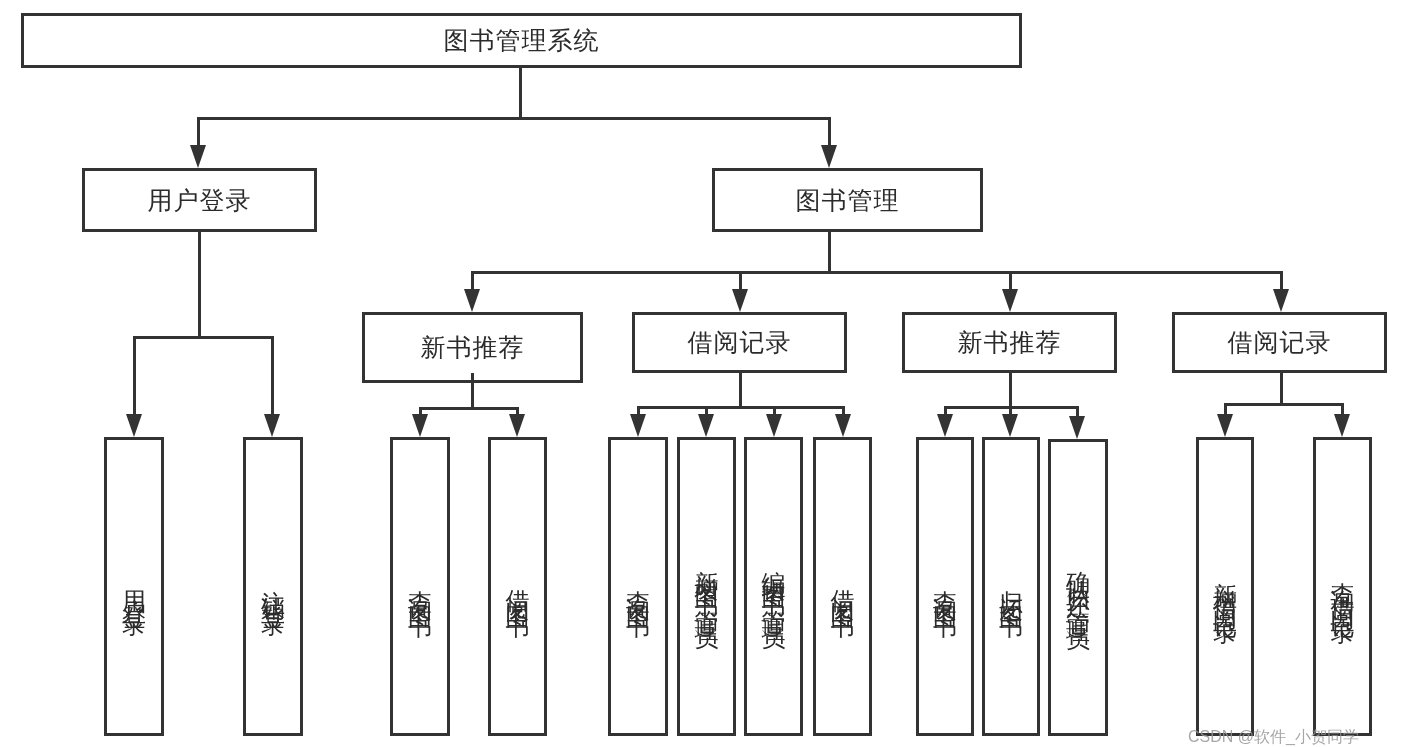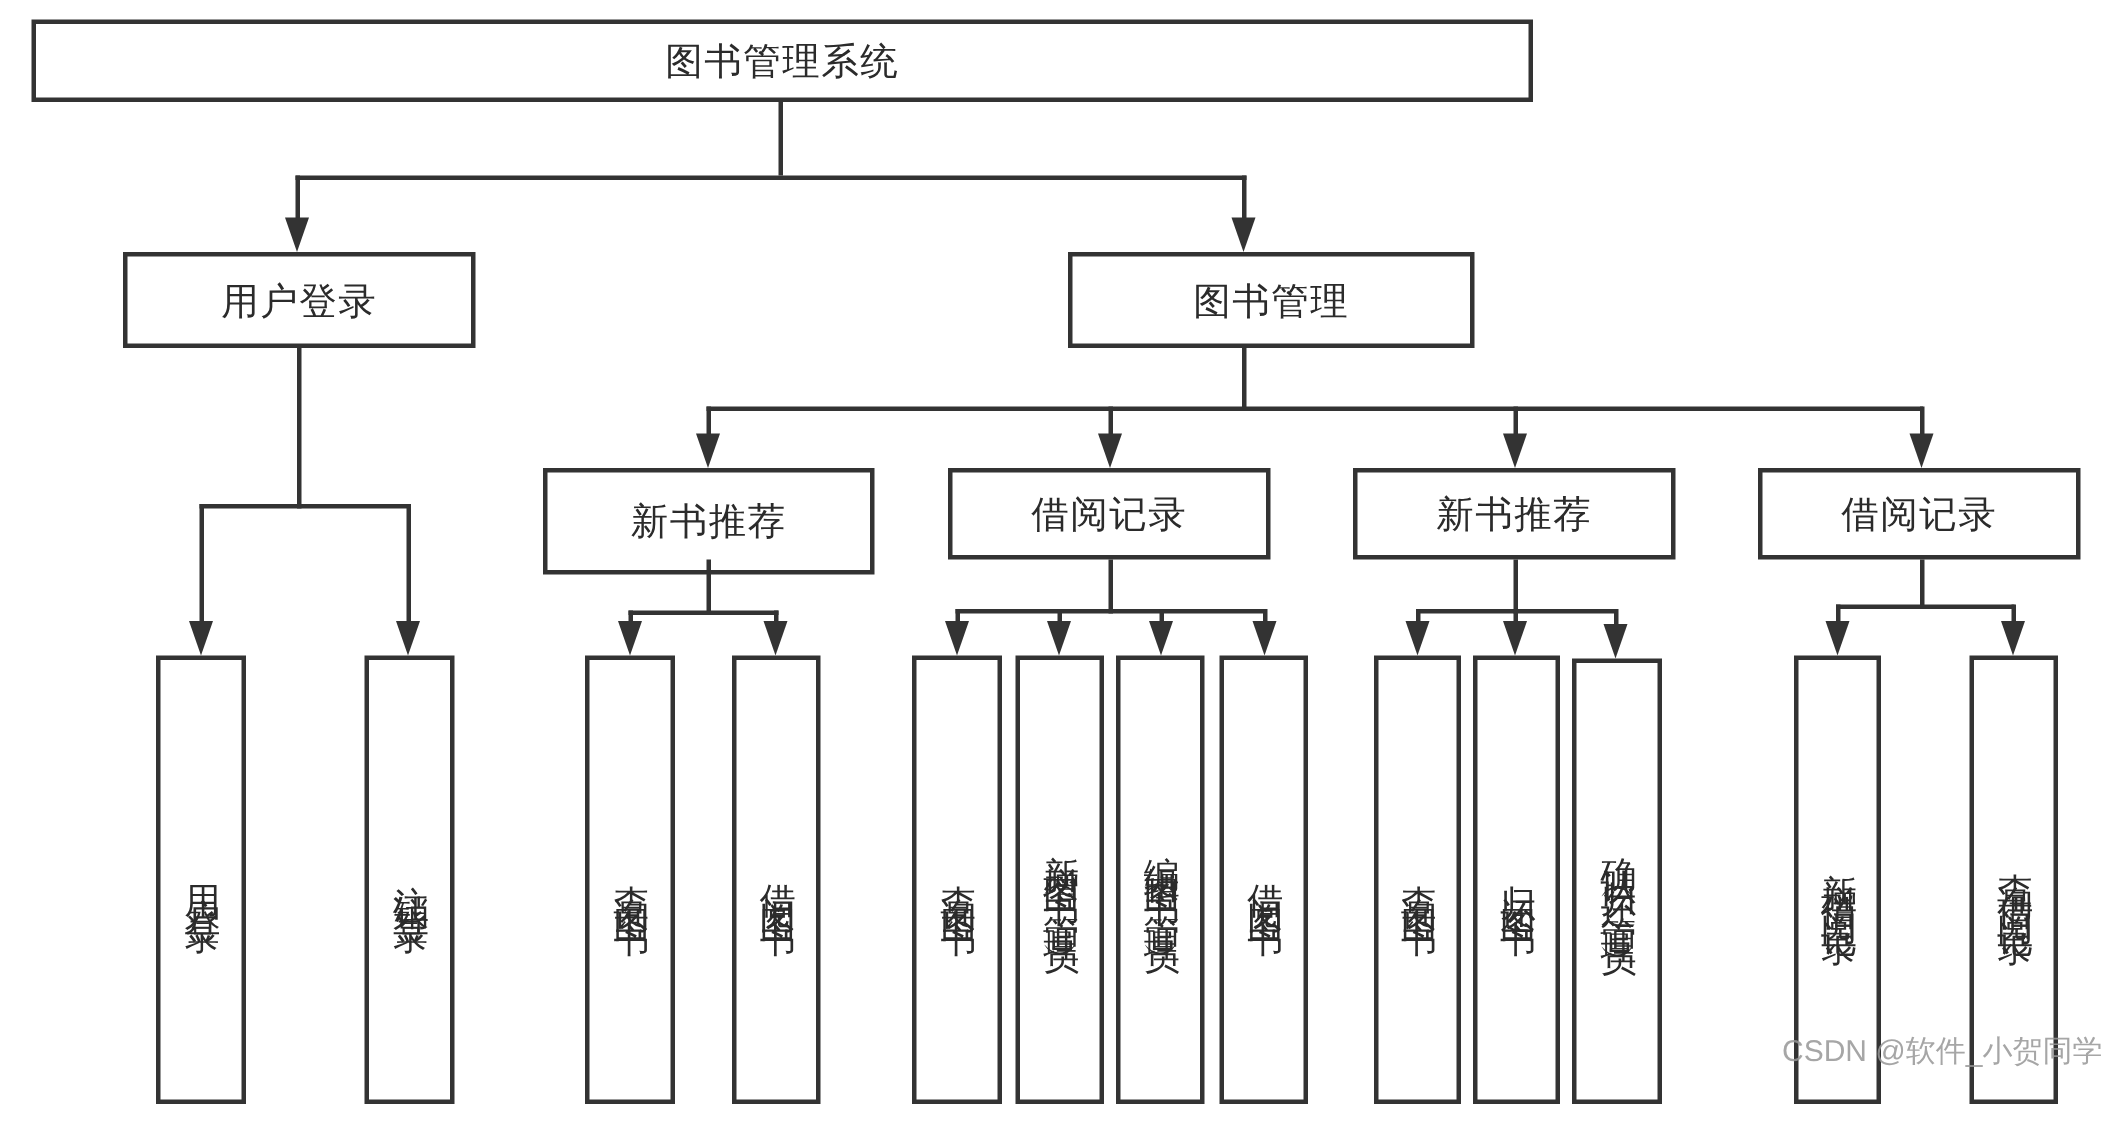--- a/index.html
+++ b/index.html
@@ -35,22 +35,22 @@
   .arrow {
     position: absolute;
     width: 0; height: 0;
     border-left: 8px solid transparent;
     border-right: 8px solid transparent;
     border-top: 23px solid #333333;
   }
   .watermark {
     position: absolute;
     left: 1188px;
-    top: 687px;
-    font-size: 20px;
+    top: 727px;
+    font-size: 16px;
     color: rgba(150, 150, 150, 0.85);
     white-space: nowrap;
   }
 </style>
 </head>
 <body>
 
 <div id="canvas">
 
   <div class="box hbox" style="left:21px; top:13px; width:1001px; height:55px;">图书管理系统</div>

